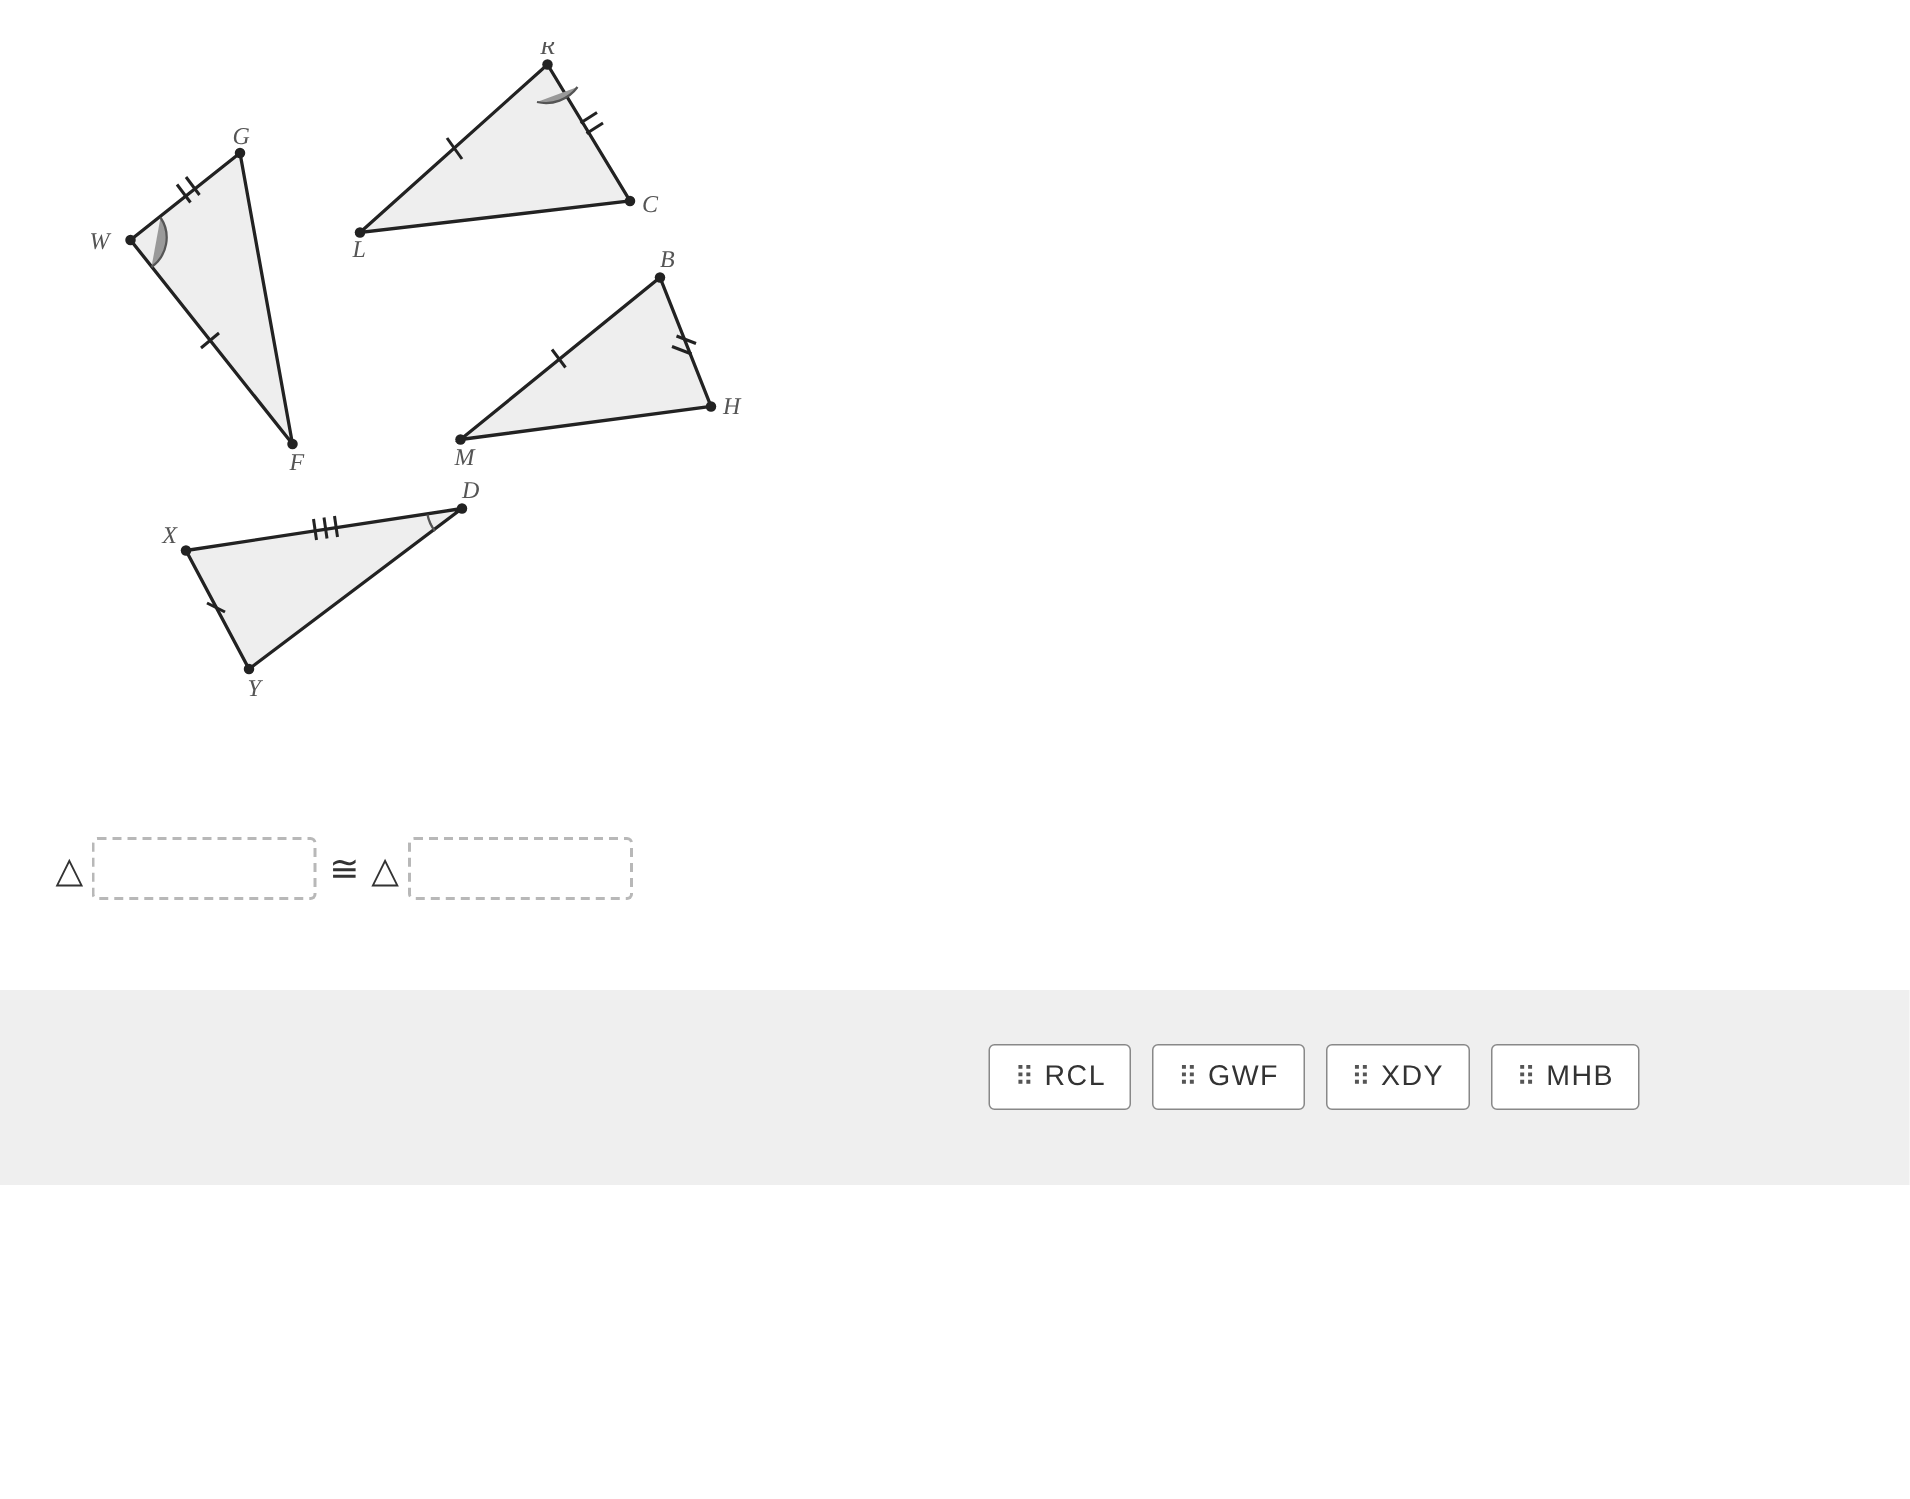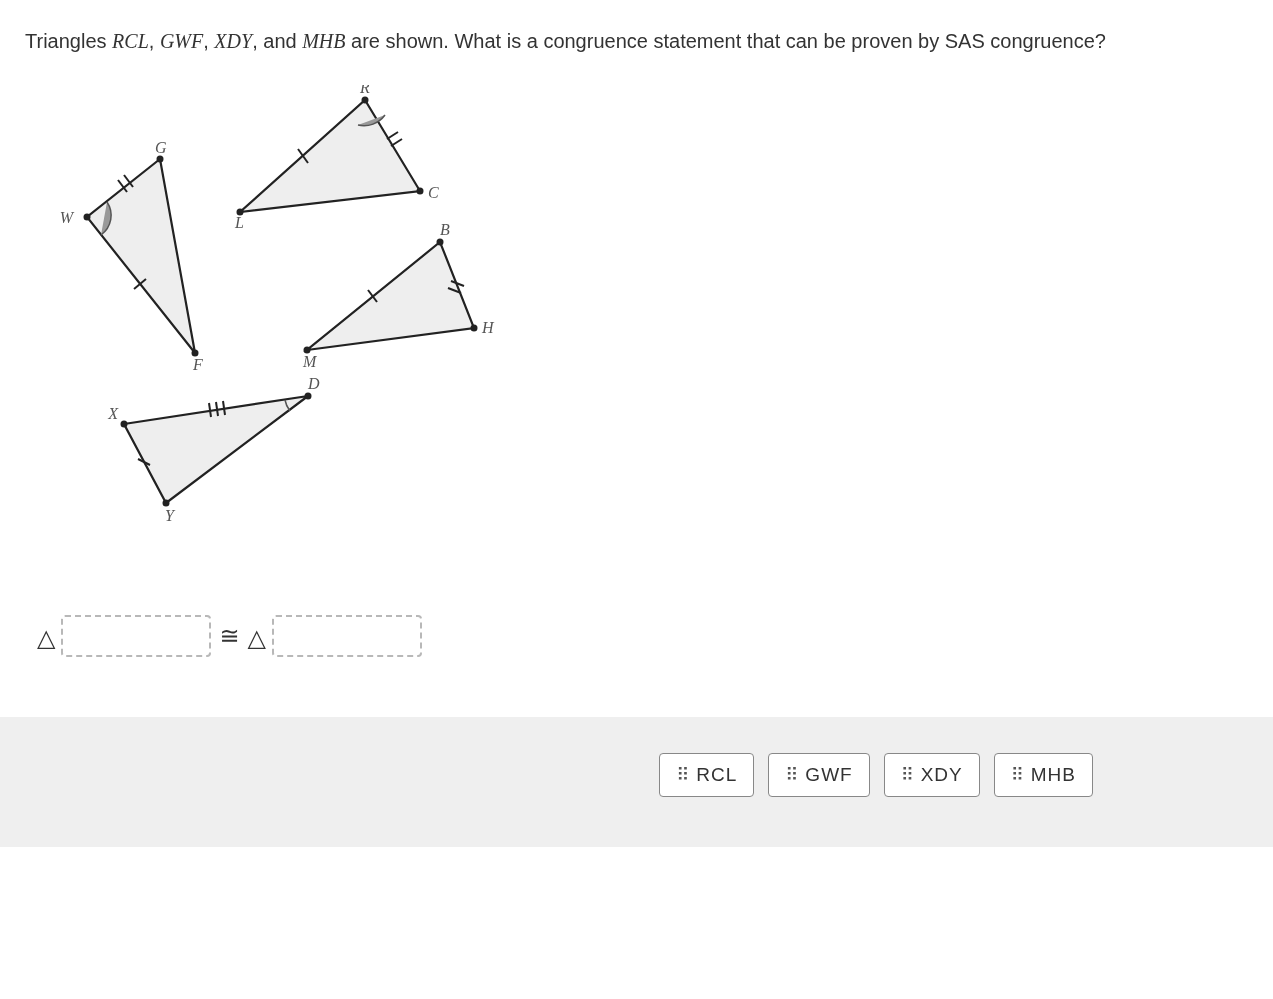--- a/index.html
+++ b/index.html
@@ -88,23 +88,20 @@
     font-family: "Georgia", "Times New Roman", serif;
     font-style: italic;
     font-size: 16px;
     fill: #555;
   }
 </style>
 </head>
 <body>
 
 <div class="content">
-  <div class="prompt">
-    <span>Triangles </span><span class="var">RCL</span><span>, </span><span class="var">GWF</span><span>, </span><span class="var">XDY</span><span>, and </span><span class="var">MHB</span><span> are shown. What is a congruence statement that can be proven by SAS congruence?</span>
-  </div>
 
   <div class="figure-wrap">
     <svg class="figure" width="480" height="440" viewBox="40 150 480 440">
 
       <g>
         <polygon points="350,165 405,256 225,277" fill="#eee" stroke="#222" stroke-width="2.2"></polygon>
 
         <path d="M 343,190 A 26 26 0 0 0 370,180" fill="#999" stroke="#555" stroke-width="1.5"></path>
 
         <g stroke="#222" stroke-width="2">

